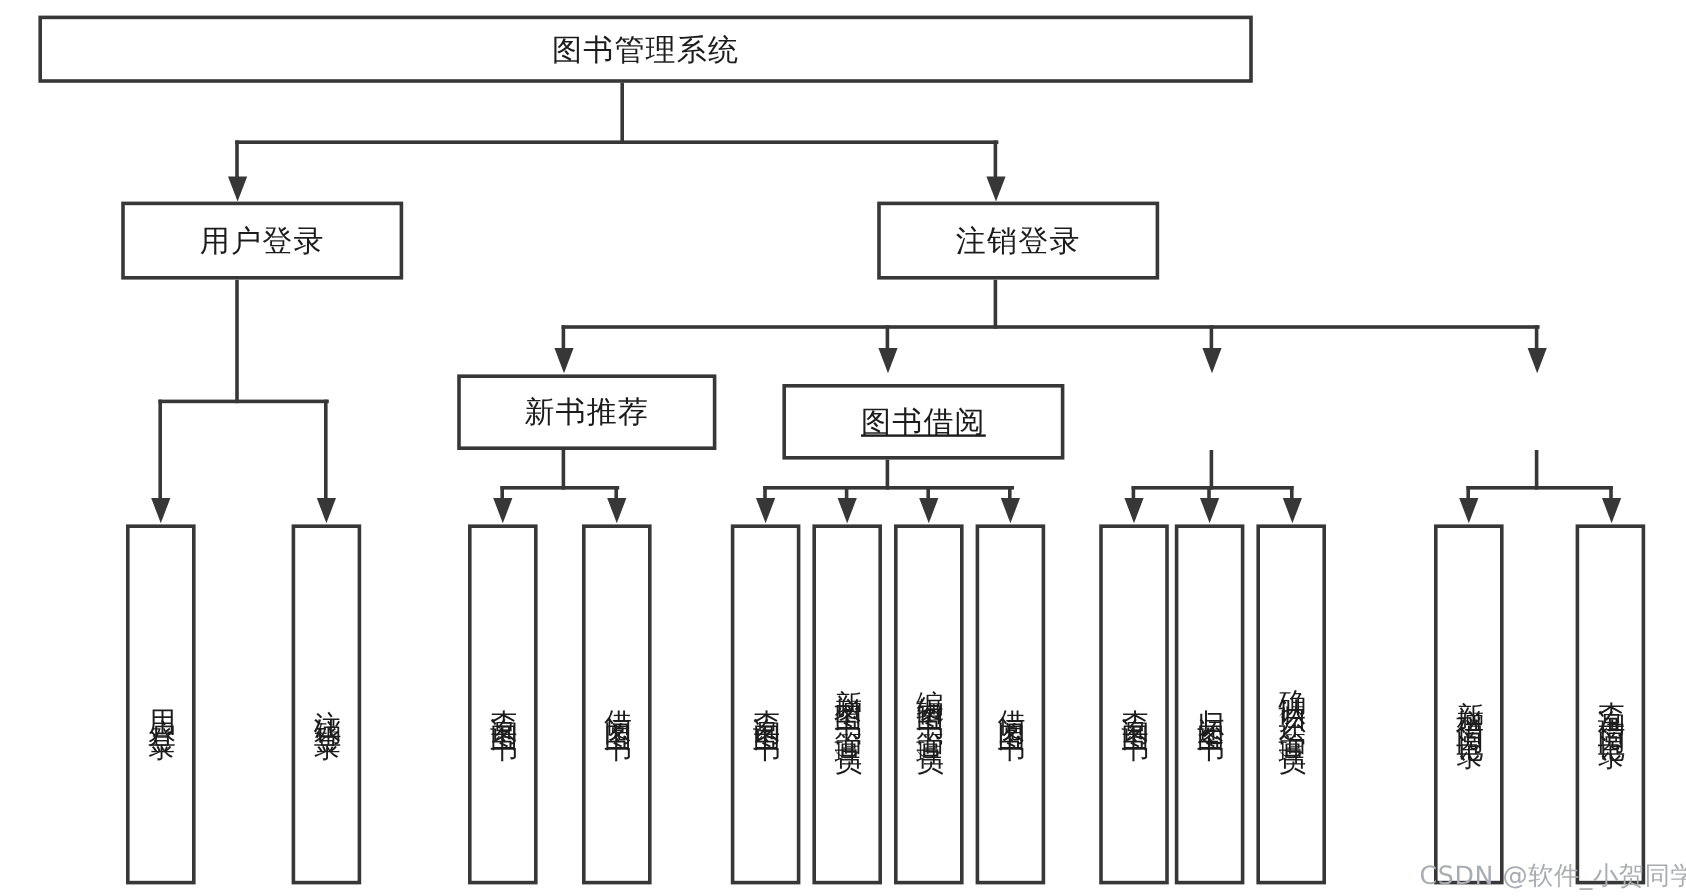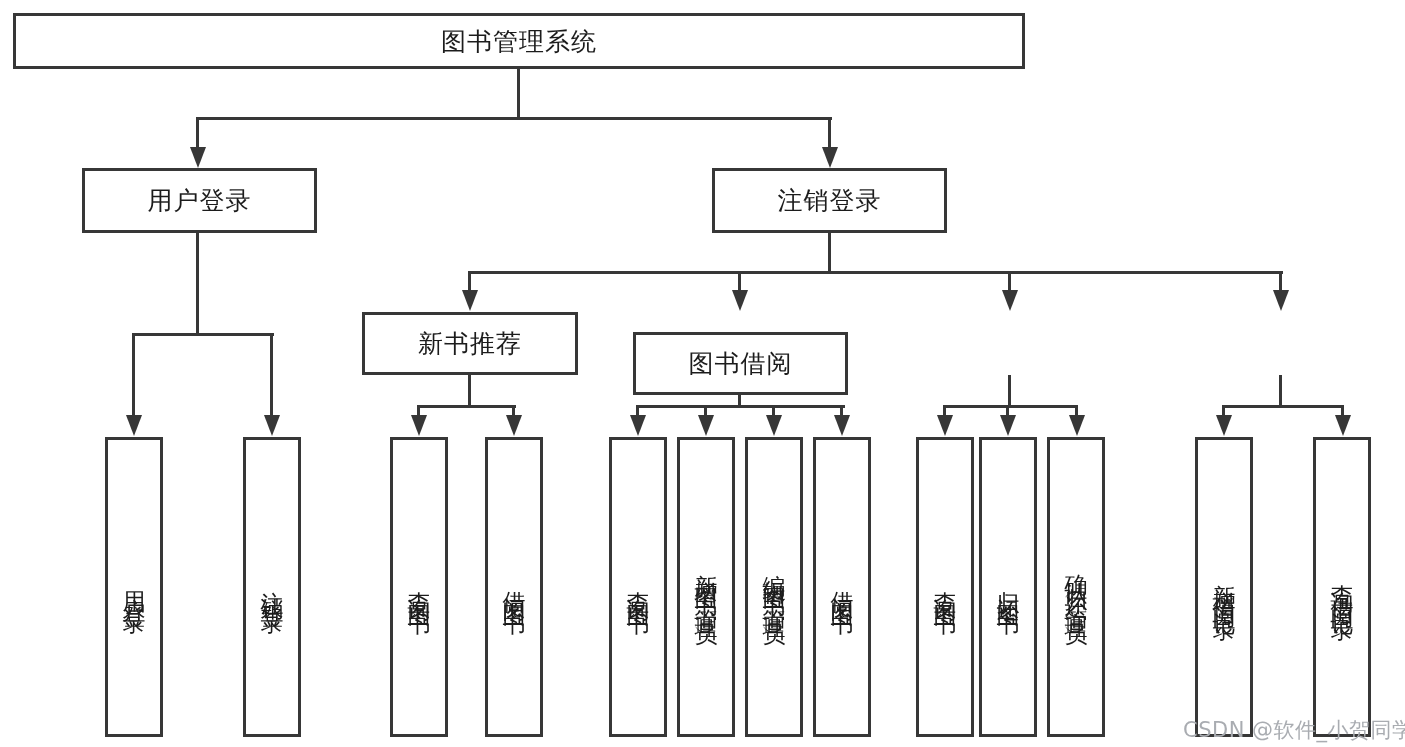--- a/index.html
+++ b/index.html
@@ -18,21 +18,21 @@
   .node {
     position: absolute;
     background: #ffffff;
     border: 3px solid #373737;
     color: #1c1c1c;
     display: flex;
     align-items: center;
     justify-content: center;
     z-index: 2;
   }
-  .node.h { font-size: 25px; letter-spacing: 1px; }
+  .node.h { font-size: 25px; letter-spacing: 1px; margin-left: 19px; }
   .node.root { font-size: 25px; }
   .node.v {
     writing-mode: vertical-rl;
     text-orientation: mixed;
     font-size: 23px;
     letter-spacing: 7px;
     line-height: 1;
   }
 
   
@@ -67,21 +67,21 @@
 <body>
 
 <div class="canvas">
 
   <div class="node h root" style="left:13px; top:13px; width:1012px; height:56px;">图书管理系统</div>
 
   <div class="node h" style="left:82px; top:168px; width:235px; height:65px;">用户登录</div>
   <div class="node h" style="left:712px; top:168px; width:235px; height:65px;">注销登录</div>
 
   <div class="node h" style="left:362px; top:312px; width:216px; height:63px;">新书推荐</div>
-  <div class="node h" style="left:633px; top:332px; width:215px; height:63px;">图书借阅</div>
+  <div class="node h" style="left:633px; top:320px; width:235px; height:63px;text-decoration:underline;">图书借阅</div>
 
   <div class="node v" style="left:105px; top:437px; width:58px; height:300px;">用户登录</div>
   <div class="node v" style="left:243px; top:437px; width:58px; height:300px;">注销登录</div>
 
   <div class="node v" style="left:390px; top:437px; width:58px; height:300px;">查询图书</div>
   <div class="node v" style="left:485px; top:437px; width:58px; height:300px;">借阅图书</div>
 
   <div class="node v" style="left:609px; top:437px; width:58px; height:300px;">查询图书</div>
   <div class="node v" style="left:677px; top:437px; width:58px; height:300px;">新增图书（管理员）</div>
   <div class="node v" style="left:745px; top:437px; width:58px; height:300px;">编辑图书（管理员）</div>

